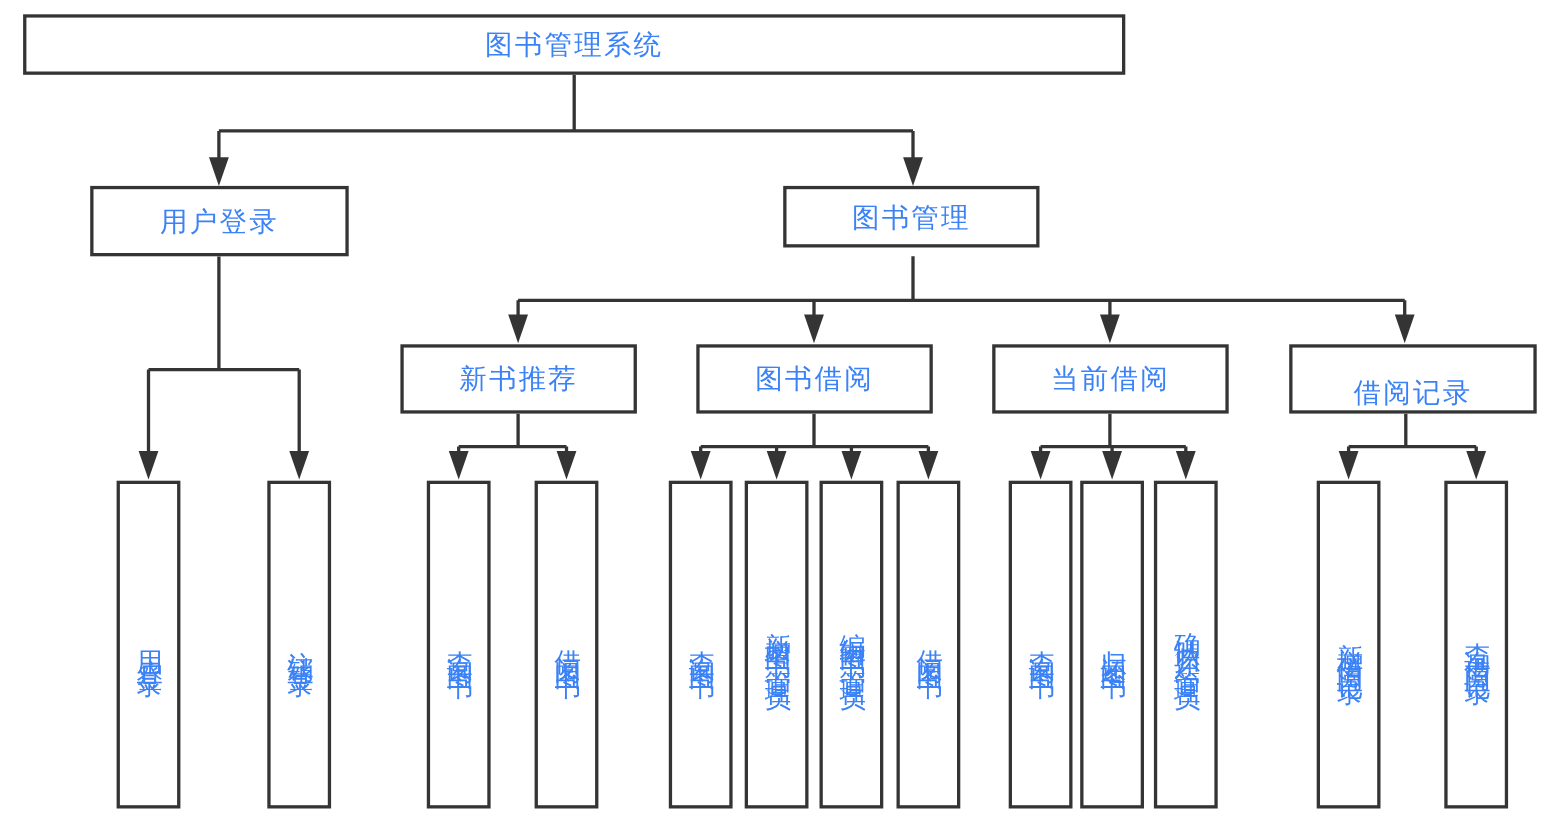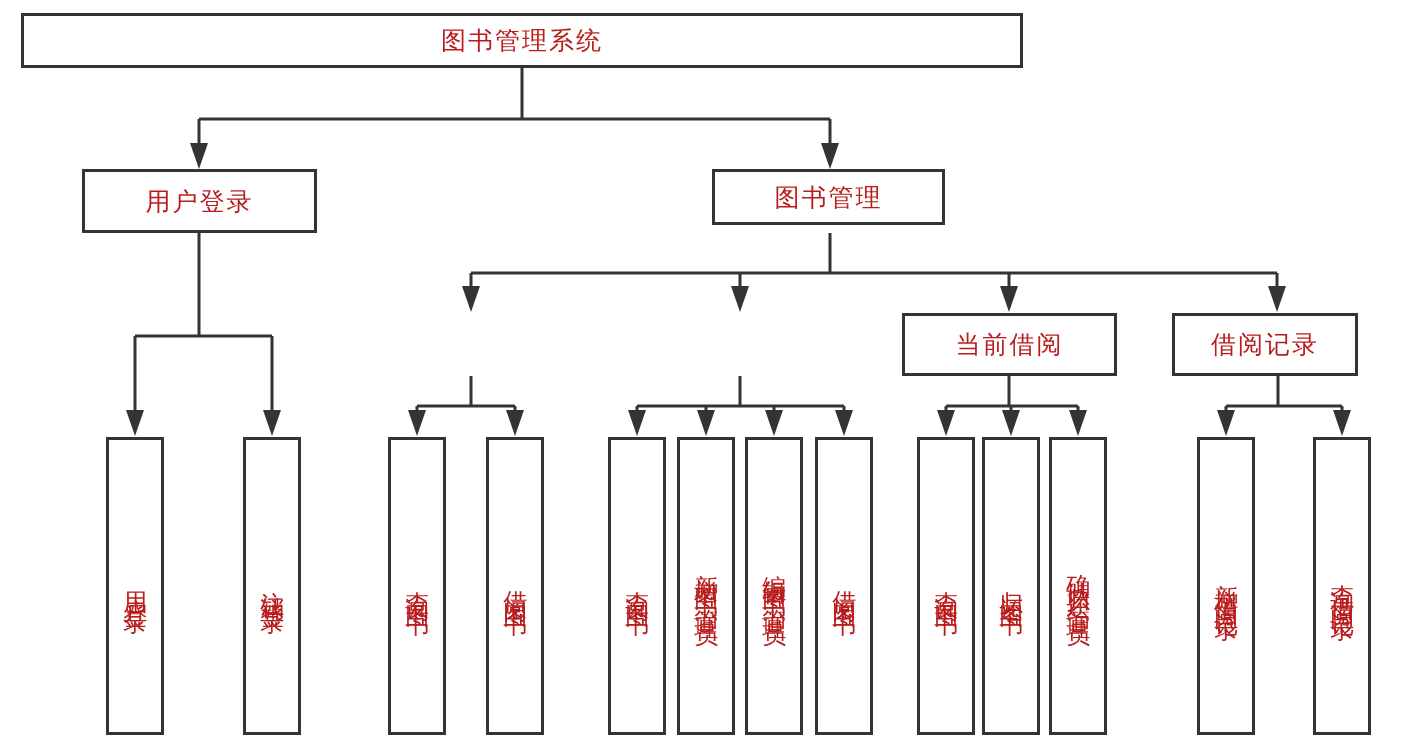--- a/index.html
+++ b/index.html
@@ -3,21 +3,21 @@
 <meta charset="utf-8">
 <style>
   html,body{margin:0;padding:0;background:#fff;}
   .stage{
     position:relative;width:1405px;height:747px;background:#ffffff;
     font-family:"Liberation Sans","DejaVu Sans",sans-serif;overflow:hidden;
   }
   .wires{position:absolute;left:0;top:0;z-index:1;}
   .box{
     position:absolute;box-sizing:border-box;background:#ffffff;
-    border:3px solid #343434;color:#b91c1c;
+    border:3px solid #343434;color:#3b82f6;
     display:flex;align-items:center;justify-content:center;z-index:2;
   }
   .box.h span{font-size:25px;letter-spacing:2px;white-space:nowrap;}
   .box.v{writing-mode:vertical-rl;text-orientation:mixed;}
   .box.v span{font-size:24px;letter-spacing:7px;line-height:1.1;}
   .watermark{
     position:absolute;right:14px;bottom:9px;z-index:3;
     color:#9b9b9b;font-size:21px;letter-spacing:1px;opacity:.95;
   }
 </style>
@@ -66,24 +66,30 @@
     <span>图书管理系统</span>
   </div>
 
   <div class="box h" style="left:82px;top:169px;width:235px;height:64px;">
     <span>用户登录</span>
   </div>
   <div class="box h" style="left:712px;top:169px;width:233px;height:56px;">
     <span>图书管理</span>
   </div>
 
+  <div class="box h" style="left:364px;top:313px;width:215px;height:63px;">
+    <span>新书推荐</span>
+  </div>
+  <div class="box h" style="left:633px;top:313px;width:215px;height:63px;">
+    <span>图书借阅</span>
+  </div>
   <div class="box h" style="left:902px;top:313px;width:215px;height:63px;">
     <span>当前借阅</span>
   </div>
-  <div class="box h" style="left:1172px;top:313px;width:186px;height:63px;">
+  <div class="box h" style="left:1172px;top:313px;width:225px;height:63px;align-items:flex-end;">
     <span>借阅记录</span>
   </div>
 
   <div class="box v" style="left:106px;top:437px;width:58px;height:298px;">
     <span>用户登录</span>
   </div>
   <div class="box v" style="left:243px;top:437px;width:58px;height:298px;">
     <span>注销登录</span>
   </div>
 

